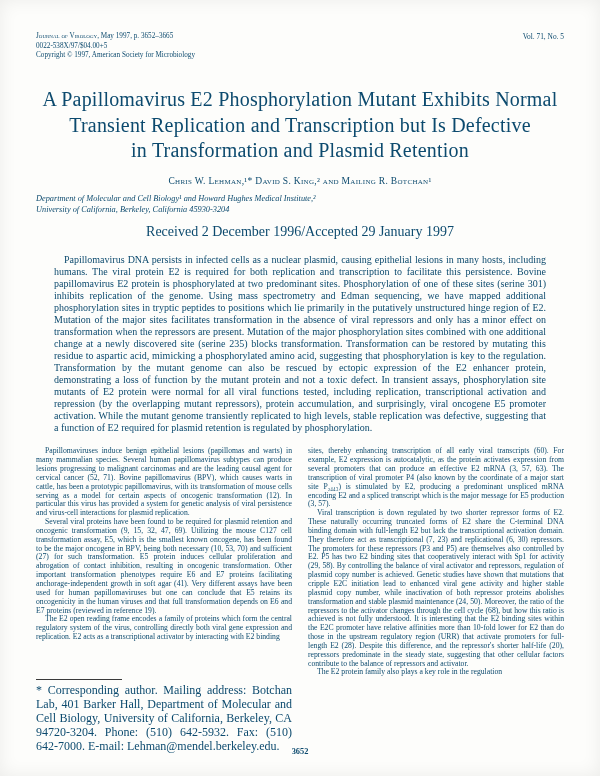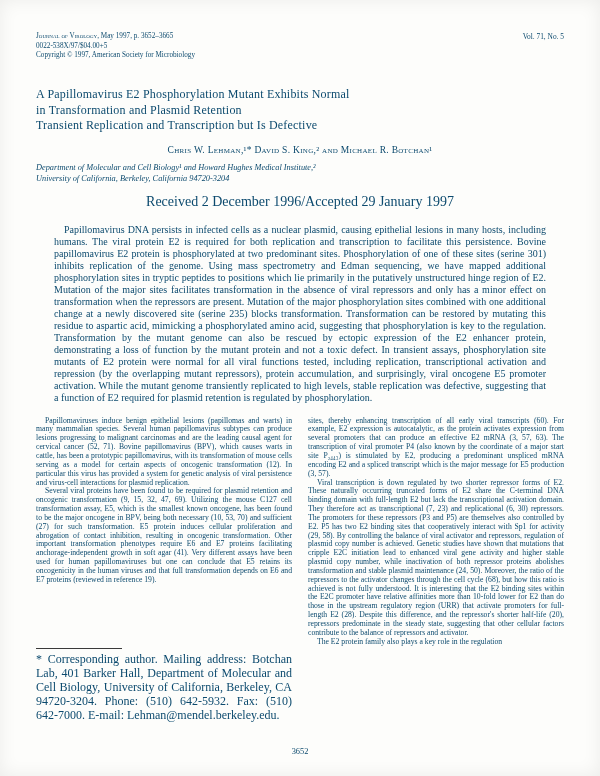--- a/index.html
+++ b/index.html
@@ -28,22 +28,23 @@
     justify-content: space-between;
     align-items: flex-start;
     font-size: 7.2px;
     line-height: 1.35;
   }
   .masthead-right { font-size: 7.4px; }
 
   
   .title {
     margin: 26px 0 0 0;
-    font-size: 12px;
+    font-size: 20px;
     font-weight: normal;
+    text-align: center;
     line-height: 1.28;
     letter-spacing: 0.2px;
   }
   .authors {
     margin-top: 12px;
     text-align: center;
     font-size: 9.5px;
     letter-spacing: 0.3px;
   }
   .affiliation {
@@ -105,58 +106,60 @@
   }
 
   
   .page-footer {
     position: absolute;
     left: 0;
     right: 0;
     bottom: 20px;
     text-align: center;
     font-size: 8.4px;
+    font-weight: bold;
   }
 </style>
 </head>
 <body>
 
 <div class="page">
 
   <header class="masthead">
     <div class="masthead-left">
       <div class="mast-line"><span class="smallcaps">Journal of Virology</span><span>, May 1997, p. 3652–3665</span></div>
       <div class="mast-line">0022-538X/97/$04.00+5</div>
       <div class="mast-line">Copyright © 1997, American Society for Microbiology</div>
     </div>
     <div class="masthead-right">Vol. 71, No. 5</div>
   </header>
 
   <h1 class="title">
       <div class="title-line">A Papillomavirus E2 Phosphorylation Mutant Exhibits Normal</div>
+      <div class="title-line">Transient Replication and Transcription but Is Defective</div>
       <div class="title-line">in Transformation and Plasmid Retention</div>
-      <div class="title-line">Transient Replication and Transcription but Is Defective</div>
     </h1>
 
-  <div class="authors smallcaps">Chris W. Lehman,¹* David S. King,² and Michael R. Botchan¹</div>
+  <div class="authors smallcaps">Chris W. Lehman,¹* David S. King,² and Mailing R. Botchan¹</div>
 
   <div class="affiliation">
     <div>Department of Molecular and Cell Biology¹ and Howard Hughes Medical Institute,²</div>
-    <div>University of California, Berkeley, California 94720-3204</div>
+    <div>University of California, Berkeley, California 45930-3204</div>
   </div>
 
   <div class="received">Received 2 December 1996/Accepted 29 January 1997</div>
 
   <p class="abstract">Papillomavirus DNA persists in infected cells as a nuclear plasmid, causing epithelial lesions in many hosts, including humans. The viral protein E2 is required for both replication and transcription to facilitate this persistence. Bovine papillomavirus E2 protein is phosphorylated at two predominant sites. Phosphorylation of one of these sites (serine 301) inhibits replication of the genome. Using mass spectrometry and Edman sequencing, we have mapped additional phosphorylation sites in tryptic peptides to positions which lie primarily in the putatively unstructured hinge region of E2. Mutation of the major sites facilitates transformation in the absence of viral repressors and only has a minor effect on transformation when the repressors are present. Mutation of the major phosphorylation sites combined with one additional change at a newly discovered site (serine 235) blocks transformation. Transformation can be restored by mutating this residue to aspartic acid, mimicking a phosphorylated amino acid, suggesting that phosphorylation is key to the regulation. Transformation by the mutant genome can also be rescued by ectopic expression of the E2 enhancer protein, demonstrating a loss of function by the mutant protein and not a toxic defect. In transient assays, phosphorylation site mutants of E2 protein were normal for all viral functions tested, including replication, transcriptional activation and repression (by the overlapping mutant repressors), protein accumulation, and surprisingly, viral oncogene E5 promoter activation. While the mutant genome transiently replicated to high levels, stable replication was defective, suggesting that a function of E2 required for plasmid retention is regulated by phosphorylation.</p>
 
   <div class="body-columns">
     <div class="col col-left">
       <div class="col-text">
           <p class="para">Papillomaviruses induce benign epithelial lesions (papillomas and warts) in many mammalian species. Several human papillomavirus subtypes can produce lesions progressing to malignant carcinomas and are the leading causal agent for cervical cancer (52, 71). Bovine papillomavirus (BPV), which causes warts in cattle, has been a prototypic papillomavirus, with its transformation of mouse cells serving as a model for certain aspects of oncogenic transformation (12). In particular this virus has provided a system for genetic analysis of viral persistence and virus-cell interactions for plasmid replication.</p>
           <p class="para">Several viral proteins have been found to be required for plasmid retention and oncogenic transformation (9, 15, 32, 47, 69). Utilizing the mouse C127 cell transformation assay, E5, which is the smallest known oncogene, has been found to be the major oncogene in BPV, being both necessary (10, 53, 70) and sufficient (27) for such transformation. E5 protein induces cellular proliferation and abrogation of contact inhibition, resulting in oncogenic transformation. Other important transformation phenotypes require E6 and E7 proteins facilitating anchorage-independent growth in soft agar (41). Very different assays have been used for human papillomaviruses but one can conclude that E5 retains its oncogenicity in the human viruses and that full transformation depends on E6 and E7 proteins (reviewed in reference 19).</p>
+          <p class="para">The E2 open reading frame encodes a family of proteins which form the central regulatory system of the virus, controlling directly both viral gene expression and replication. E2 acts as a transcriptional activator by interacting with E2 binding</p>
         </div>
       <div class="footnote-block">
         <div class="footnote-rule"></div>
         <p class="footnote-text">* Corresponding author. Mailing address: Botchan Lab, 401 Barker Hall, Department of Molecular and Cell Biology, University of California, Berkeley, CA 94720-3204. Phone: (510) 642-5932. Fax: (510) 642-7000. E-mail: Lehman@mendel.berkeley.edu.</p>
       </div>
     </div>
     <div class="col col-right">
       <div class="col-text">
           <p class="para no-indent">sites, thereby enhancing transcription of all early viral transcripts (60). For example, E2 expression is autocatalytic, as the protein activates expression from several promoters that can produce an effective E2 mRNA (3, 57, 63). The transcription of viral promoter P4 (also known by the coordinate of a major start site P₂₄₄₃) is stimulated by E2, producing a predominant unspliced mRNA encoding E2 and a spliced transcript which is the major message for E5 production (3, 57).</p>
           <p class="para">Viral transcription is down regulated by two shorter repressor forms of E2. These naturally occurring truncated forms of E2 share the C-terminal DNA binding domain with full-length E2 but lack the transcriptional activation domain. They therefore act as transcriptional (7, 23) and replicational (6, 30) repressors. The promoters for these repressors (P3 and P5) are themselves also controlled by E2. P5 has two E2 binding sites that cooperatively interact with Sp1 for activity (29, 58). By controlling the balance of viral activator and repressors, regulation of plasmid copy number is achieved. Genetic studies have shown that mutations that cripple E2C initiation lead to enhanced viral gene activity and higher stable plasmid copy number, while inactivation of both repressor proteins abolishes transformation and stable plasmid maintenance (24, 50). Moreover, the ratio of the repressors to the activator changes through the cell cycle (68), but how this ratio is achieved is not fully understood. It is interesting that the E2 binding sites within the E2C promoter have relative affinities more than 10-fold lower for E2 than do those in the upstream regulatory region (URR) that activate promoters for full-length E2 (28). Despite this difference, and the repressor's shorter half-life (20), repressors predominate in the steady state, suggesting that other cellular factors contribute to the balance of repressors and activator.</p>

